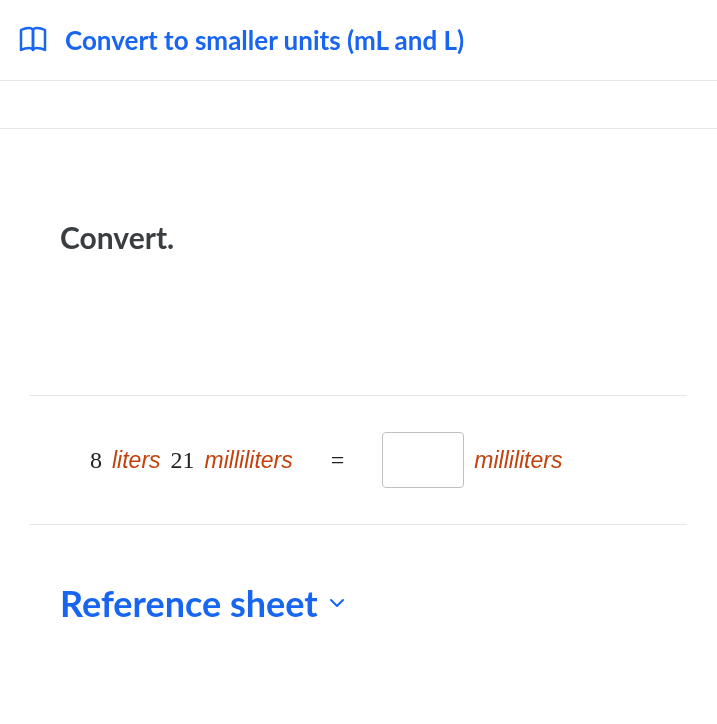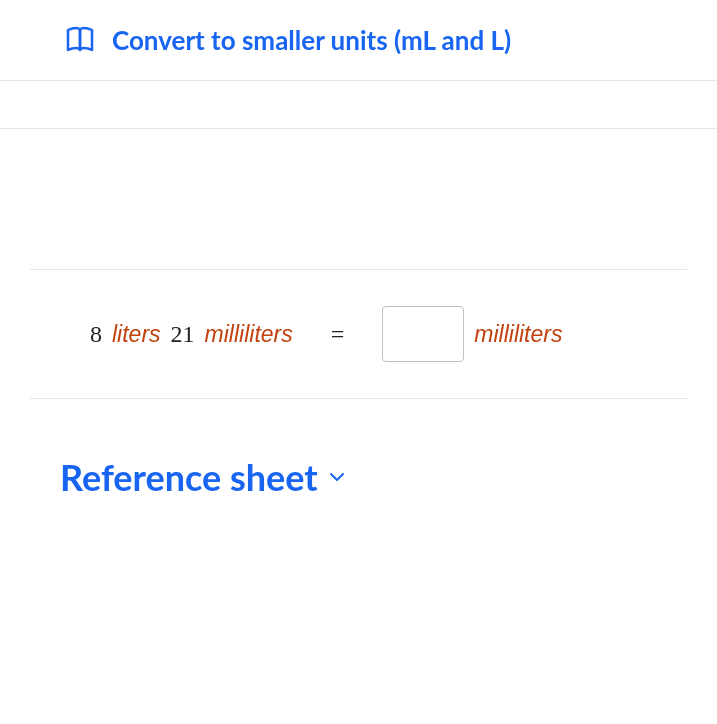--- a/index.html
+++ b/index.html
@@ -10,21 +10,21 @@
     body {
       font-family: -apple-system, BlinkMacSystemFont, "Segoe UI", "Lato", sans-serif;
       background: #ffffff;
       width: 717px;
       height: 724px;
       overflow: hidden;
     }
     .header-link {
       display: flex;
       align-items: center;
-      padding: 24px 40px 24px 64px;
+      padding: 24px 40px 24px 17px;
       gap: 16px;
     }
     .book-icon {
       width: 32px;
       height: 32px;
       flex-shrink: 0;
     }
     .header-title {
       color: #1865f2;
       font-size: 26px;
@@ -119,20 +119,21 @@
       <path d="M28 6 C28 6 24 4 20 4 C17 4 16 6 16 6 L16 26 C16 26 17 24 20 24 C24 24 28 26 28 26 Z"></path>
     </svg>
   </span>
   <span class="header-title">Convert to smaller units (mL and L)</span>
 </div>
 
 <hr class="divider divider-top">
 <div class="divider-spacer"></div>
 
 <div class="content">
+  <div class="prompt">Convert.</div>
 
   <div class="problem-container">
     <div class="problem-row">
       <span class="math-num">8</span>
       <span class="unit-text">liters</span>
       <span class="math-num">21</span>
       <span class="unit-text">milliliters</span>
       <span class="equals">=</span>
       <input type="text" class="answer-input" style="">
       <span class="unit-text">milliliters</span>

